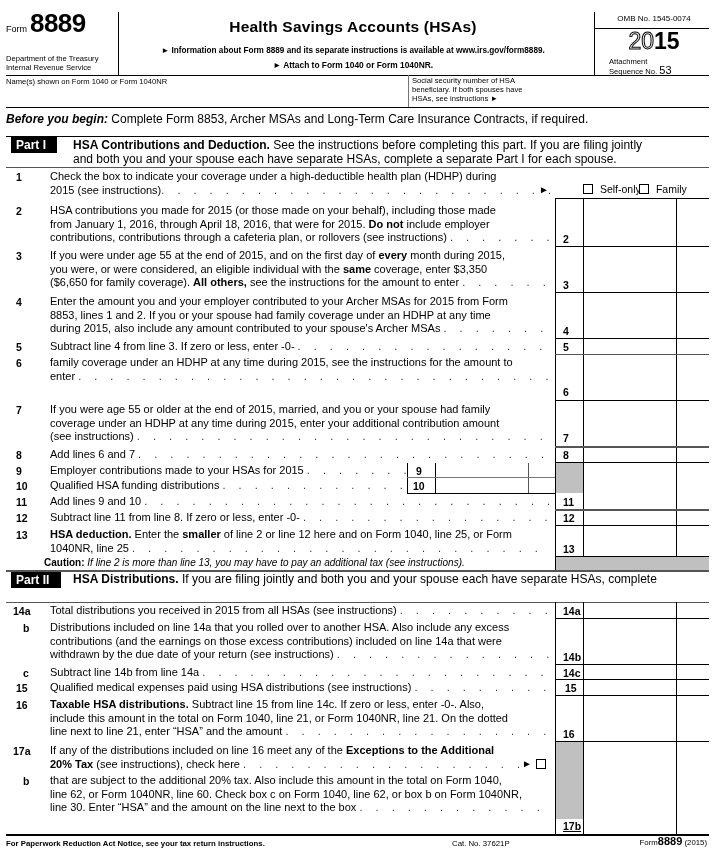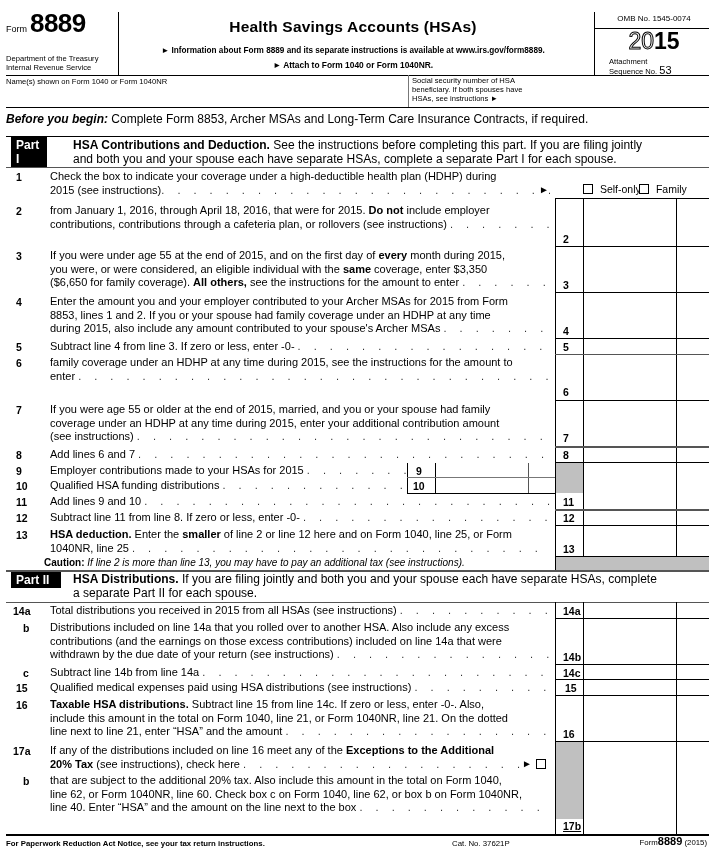--- a/index.html
+++ b/index.html
@@ -61,21 +61,21 @@
   <div>HSAs, see instructions ►</div>
 </div>
 <div class="abs" style="left:560px;top:80px;width:148px;height:24px;"></div>
 <div class="hline" style="top:107px;"></div>
 
 <div class="abs" style="left:6px;top:112px;font-size:12px;">
   <span style="font-weight:bold;font-style:italic;">Before you begin:</span><span> Complete Form 8853, Archer MSAs and Long-Term Care Insurance Contracts, if required.</span>
 </div>
 
 <div class="hline" style="top:136px;"></div>
-<div class="part-badge" style="left:11px;top:137px;width:36px;">Part I</div>
+<div class="part-badge" style="left:11px;top:137px;width:46px;">Part I</div>
 <div class="part-text" style="left:73px;top:138px;width:636px;">
   <span style="font-weight:bold;">HSA Contributions and Deduction.</span><span> See the instructions before completing this part. If you are filing jointly</span><br>
   <span>and both you and your spouse each have separate HSAs, complete a separate Part I for each spouse.</span>
 </div>
 <div class="hline" style="top:167px;border-color:#555;"></div>
 
 <div class="lnum" style="top:171px;">1</div>
 <div class="ltext" style="top:170px;">
   <div>Check the box to indicate your coverage under a high-deductible health plan (HDHP) during</div>
   <div style="white-space:nowrap;overflow:hidden;width:500px;"><span>2015 (see instructions)</span><span class="dots">. . . . . . . . . . . . . . . . . . . . . . . . . . . . . . .</span></div>
@@ -90,20 +90,21 @@
   <span style="margin-left:4px;">Family</span>
 </div>
 
 <div class="vline" style="left:555px;top:198px;height:373px;"></div>
 <div class="vline" style="left:583px;top:198px;height:373px;"></div>
 <div class="vline" style="left:676px;top:198px;height:373px;"></div>
 <div class="abs" style="left:555px;right:6px;top:198px;border-top:1px solid #000;"></div>
 
 <div class="lnum" style="top:205px;">2</div>
 <div class="ltext" style="top:204px;">
+  <div>HSA contributions you made for 2015 (or those made on your behalf), including those made</div>
   <div><span>from January 1, 2016, through April 18, 2016, that were for 2015. </span><b>Do not</b><span> include employer</span></div>
   <div style="white-space:nowrap;overflow:hidden;width:500px;"><span>contributions, contributions through a cafeteria plan, or rollovers (see instructions)</span> <span class="dots">. . . . . . . . . . . . . . . . . . . . . . . . . . . . . . .</span></div>
 </div>
 <div class="boxnum" style="top:233px;">2</div>
 <div class="amt" style="left:584px;top:199px;width:92px;height:46px;"></div>
 <div class="abs" style="left:555px;right:6px;top:246px;border-top:1px solid #000;"></div>
 
 <div class="lnum" style="top:250px;">3</div>
 <div class="ltext" style="top:249px;">
   <div><span>If you were under age 55 at the end of 2015, and on the first day of </span><b>every</b><span> month during 2015,</span></div>
@@ -204,21 +205,20 @@
 <div class="abs" style="left:555px;right:6px;top:556px;border-top:1px solid #000;"></div>
 <div class="shade" style="left:556px;top:557px;right:6px;height:13px;"></div>
 <div class="abs" style="left:44px;top:557px;font-size:10px;white-space:nowrap;">
   <b>Caution:</b><i> If line 2 is more than line 13, you may have to pay an additional tax (see instructions).</i>
 </div>
 
 <div class="hline" style="top:570px;border-top:2px solid #555;"></div>
 <div class="part-badge" style="left:11px;top:572px;width:50px;">Part II</div>
 <div class="part-text" style="left:73px;top:572px;width:640px;">
   <span style="font-weight:bold;">HSA Distributions.</span><span> If you are filing jointly and both you and your spouse each have separate HSAs, complete</span><br>
-  <span>a separate Part II for each spouse.</span>
 </div>
 <div class="hline" style="top:602px;border-color:#555;"></div>
 
 <div class="vline" style="left:555px;top:602px;height:232px;"></div>
 <div class="vline" style="left:583px;top:602px;height:232px;"></div>
 <div class="vline" style="left:676px;top:602px;height:232px;"></div>
 
 <div class="lnum" style="top:605px;left:13px;">14a</div>
 <div class="ltext" style="top:604px;white-space:nowrap;overflow:hidden;width:500px;">
   <span>Total distributions you received in 2015 from all HSAs (see instructions)</span> <span class="dots">. . . . . . . . . . . . . . . . . . . . . . . . . . . . . . .</span>
@@ -269,21 +269,21 @@
   <div><span>If any of the distributions included on line 16 meet any of the </span><b>Exceptions to the Additional</b></div>
   <div style="white-space:nowrap;overflow:hidden;width:470px;"><b>20% Tax</b><span> (see instructions), check here</span> <span class="dots">. . . . . . . . . . . . . . . . . . . . . . . . . . . . . . .</span></div>
 </div>
 <div class="abs" style="left:522px;top:758px;font-size:10px;">►</div>
 <div class="abs cb" style="left:536px;top:759px;"></div>
 
 <div class="lnum" style="top:775px;left:23px;">b</div>
 <div class="ltext" style="top:774px;">
   <div>that are subject to the additional 20% tax. Also include this amount in the total on Form 1040,</div>
   <div>line 62, or Form 1040NR, line 60. Check box c on Form 1040, line 62, or box b on Form 1040NR,</div>
-  <div style="white-space:nowrap;overflow:hidden;width:500px;"><span>line 40. Enter “HSA” and the amount on the line next to the box</span> <span class="dots">. . . . . . . . . . . . . . . . . . . . . . . . . . . . . . .</span></div>
+  <div style="white-space:nowrap;overflow:hidden;width:500px;"><span>line 30. Enter “HSA” and the amount on the line next to the box</span> <span class="dots">. . . . . . . . . . . . . . . . . . . . . . . . . . . . . . .</span></div>
 </div>
 <div class="boxnum" style="top:820px;text-decoration:underline;">17b</div>
 <div class="amt" style="left:584px;top:742px;width:92px;height:92px;"></div>
 
 <div class="hline" style="top:834px;border-top:2px solid #000;"></div>
 <div class="abs" style="left:6px;top:839px;font-size:7.8px;font-weight:bold;">For Paperwork Reduction Act Notice, see your tax return instructions.</div>
 <div class="abs" style="left:452px;top:839px;font-size:7.8px;">Cat. No. 37621P</div>
 <div class="abs" style="right:8px;top:835px;font-size:7.8px;">
   <span>Form</span><span style="font-size:11px;font-weight:bold;">8889</span> <span>(2015)</span>
 </div>

